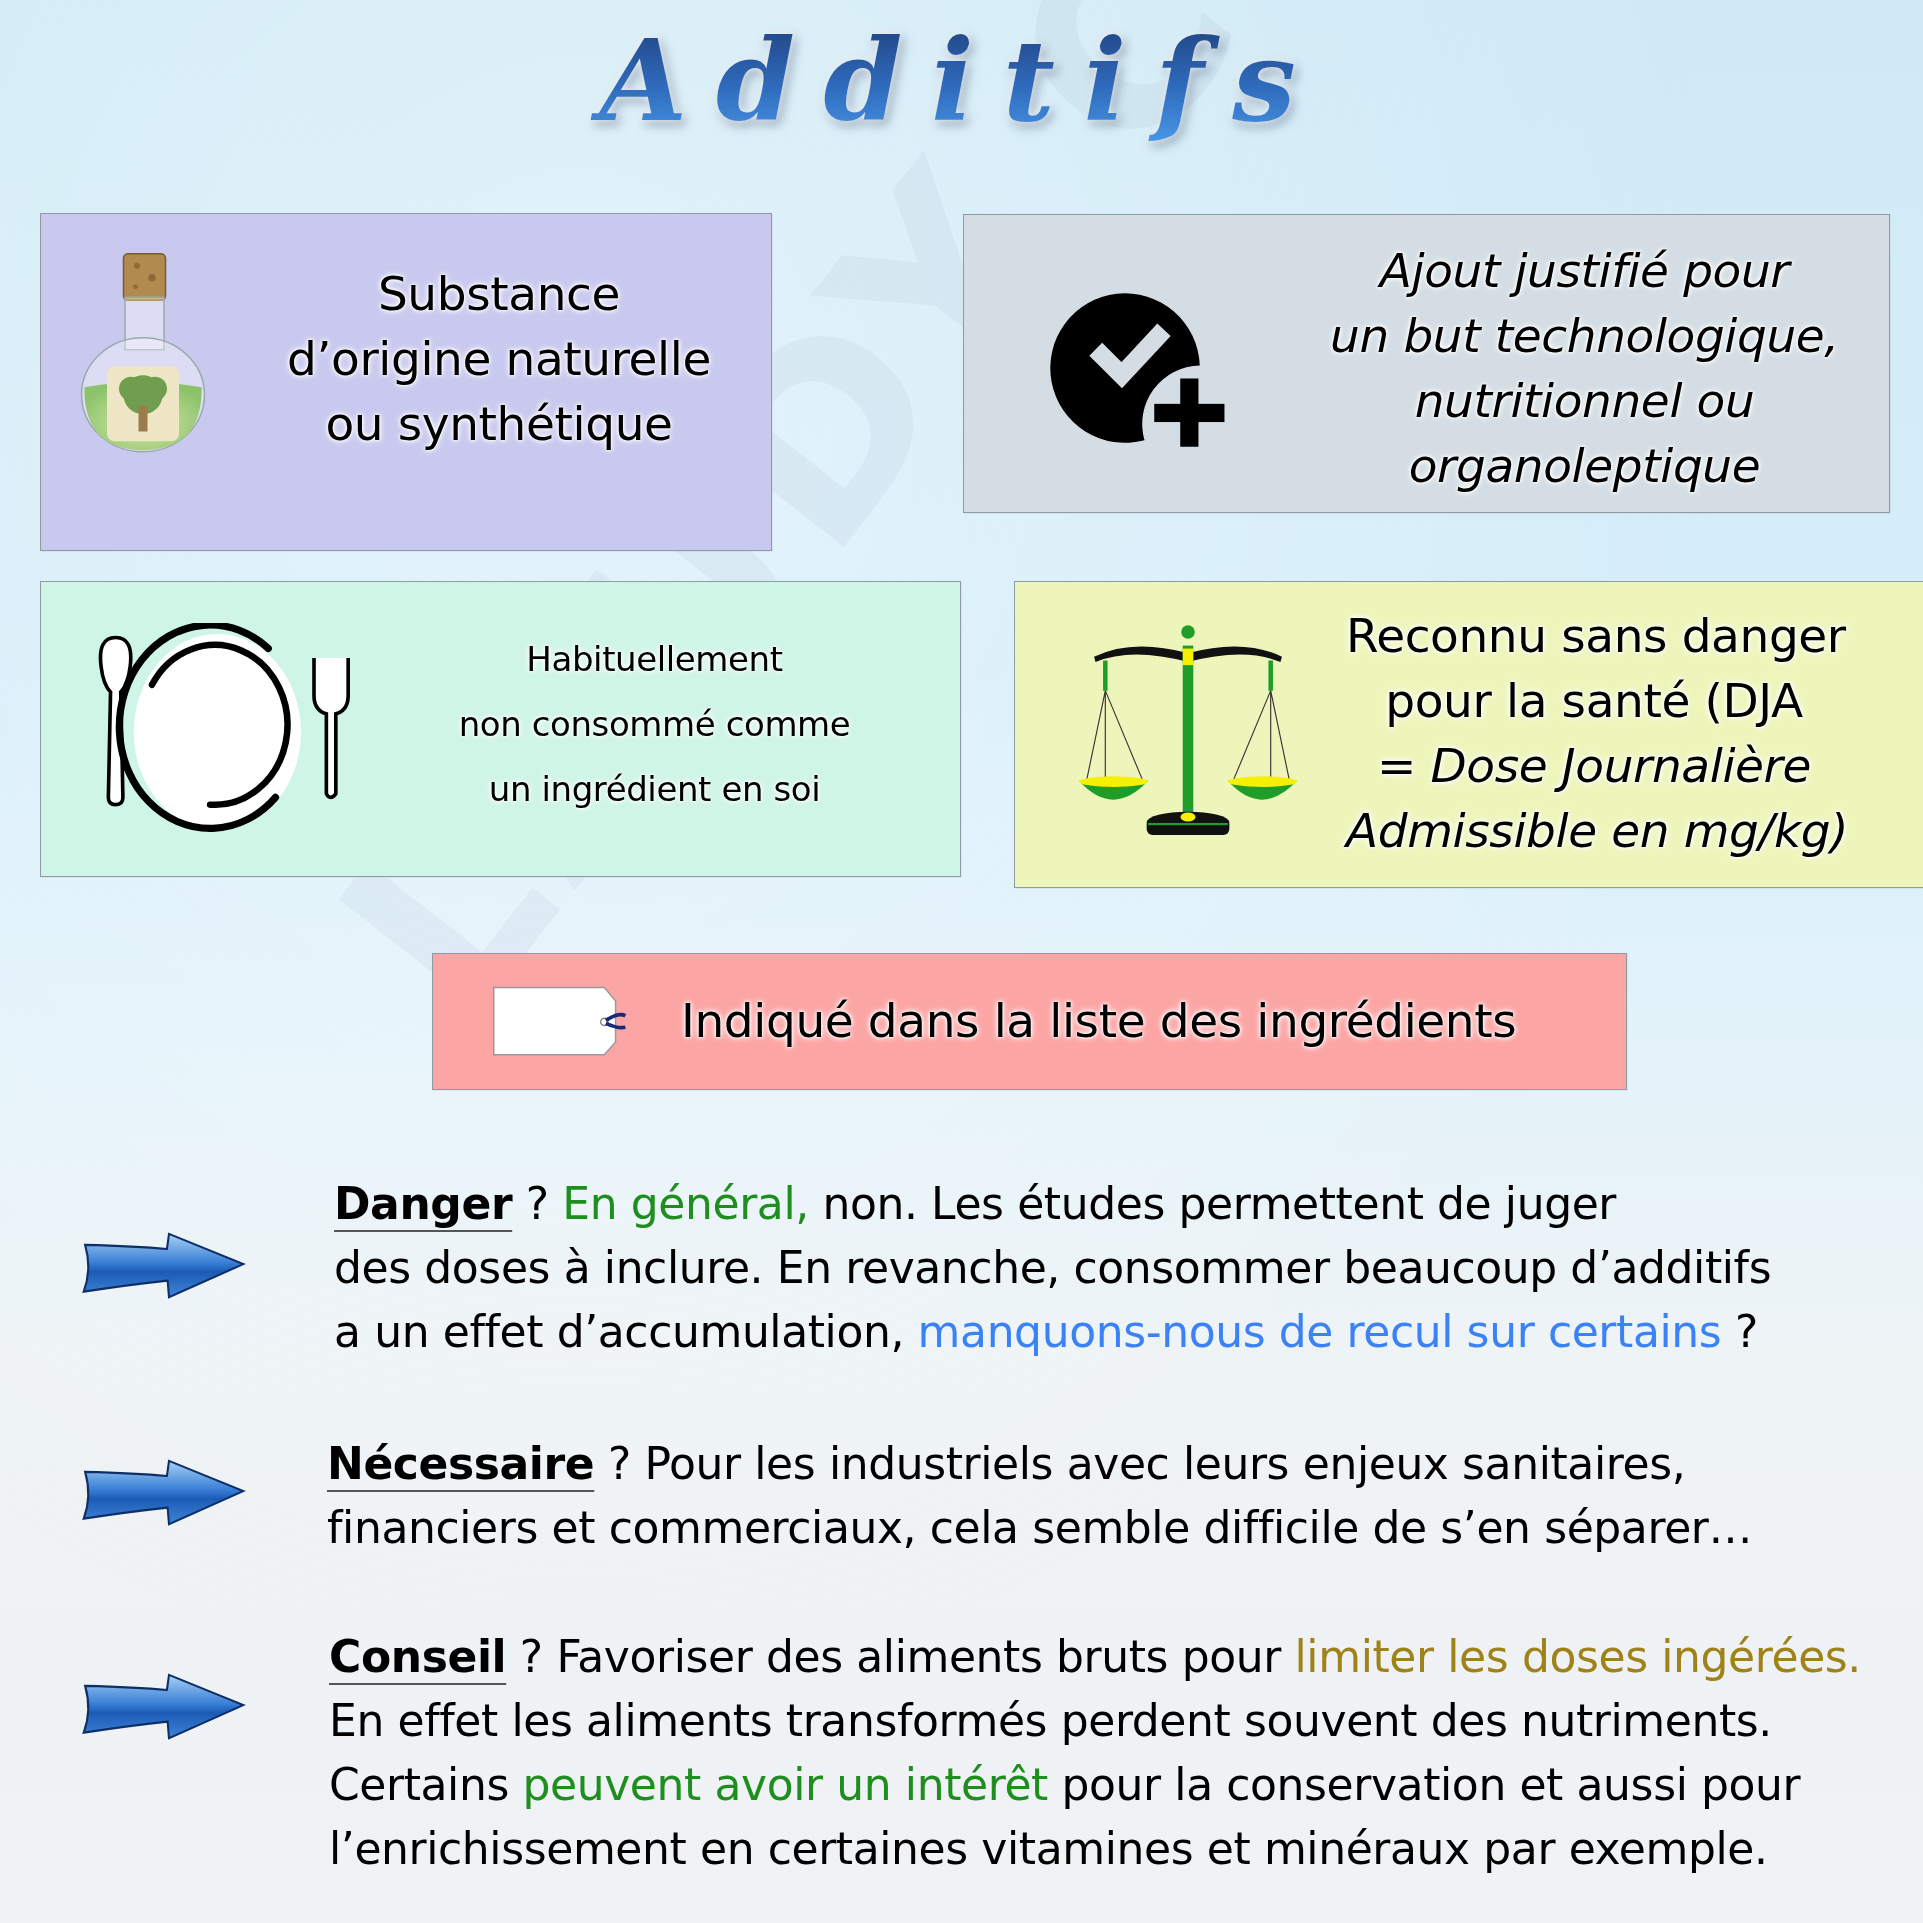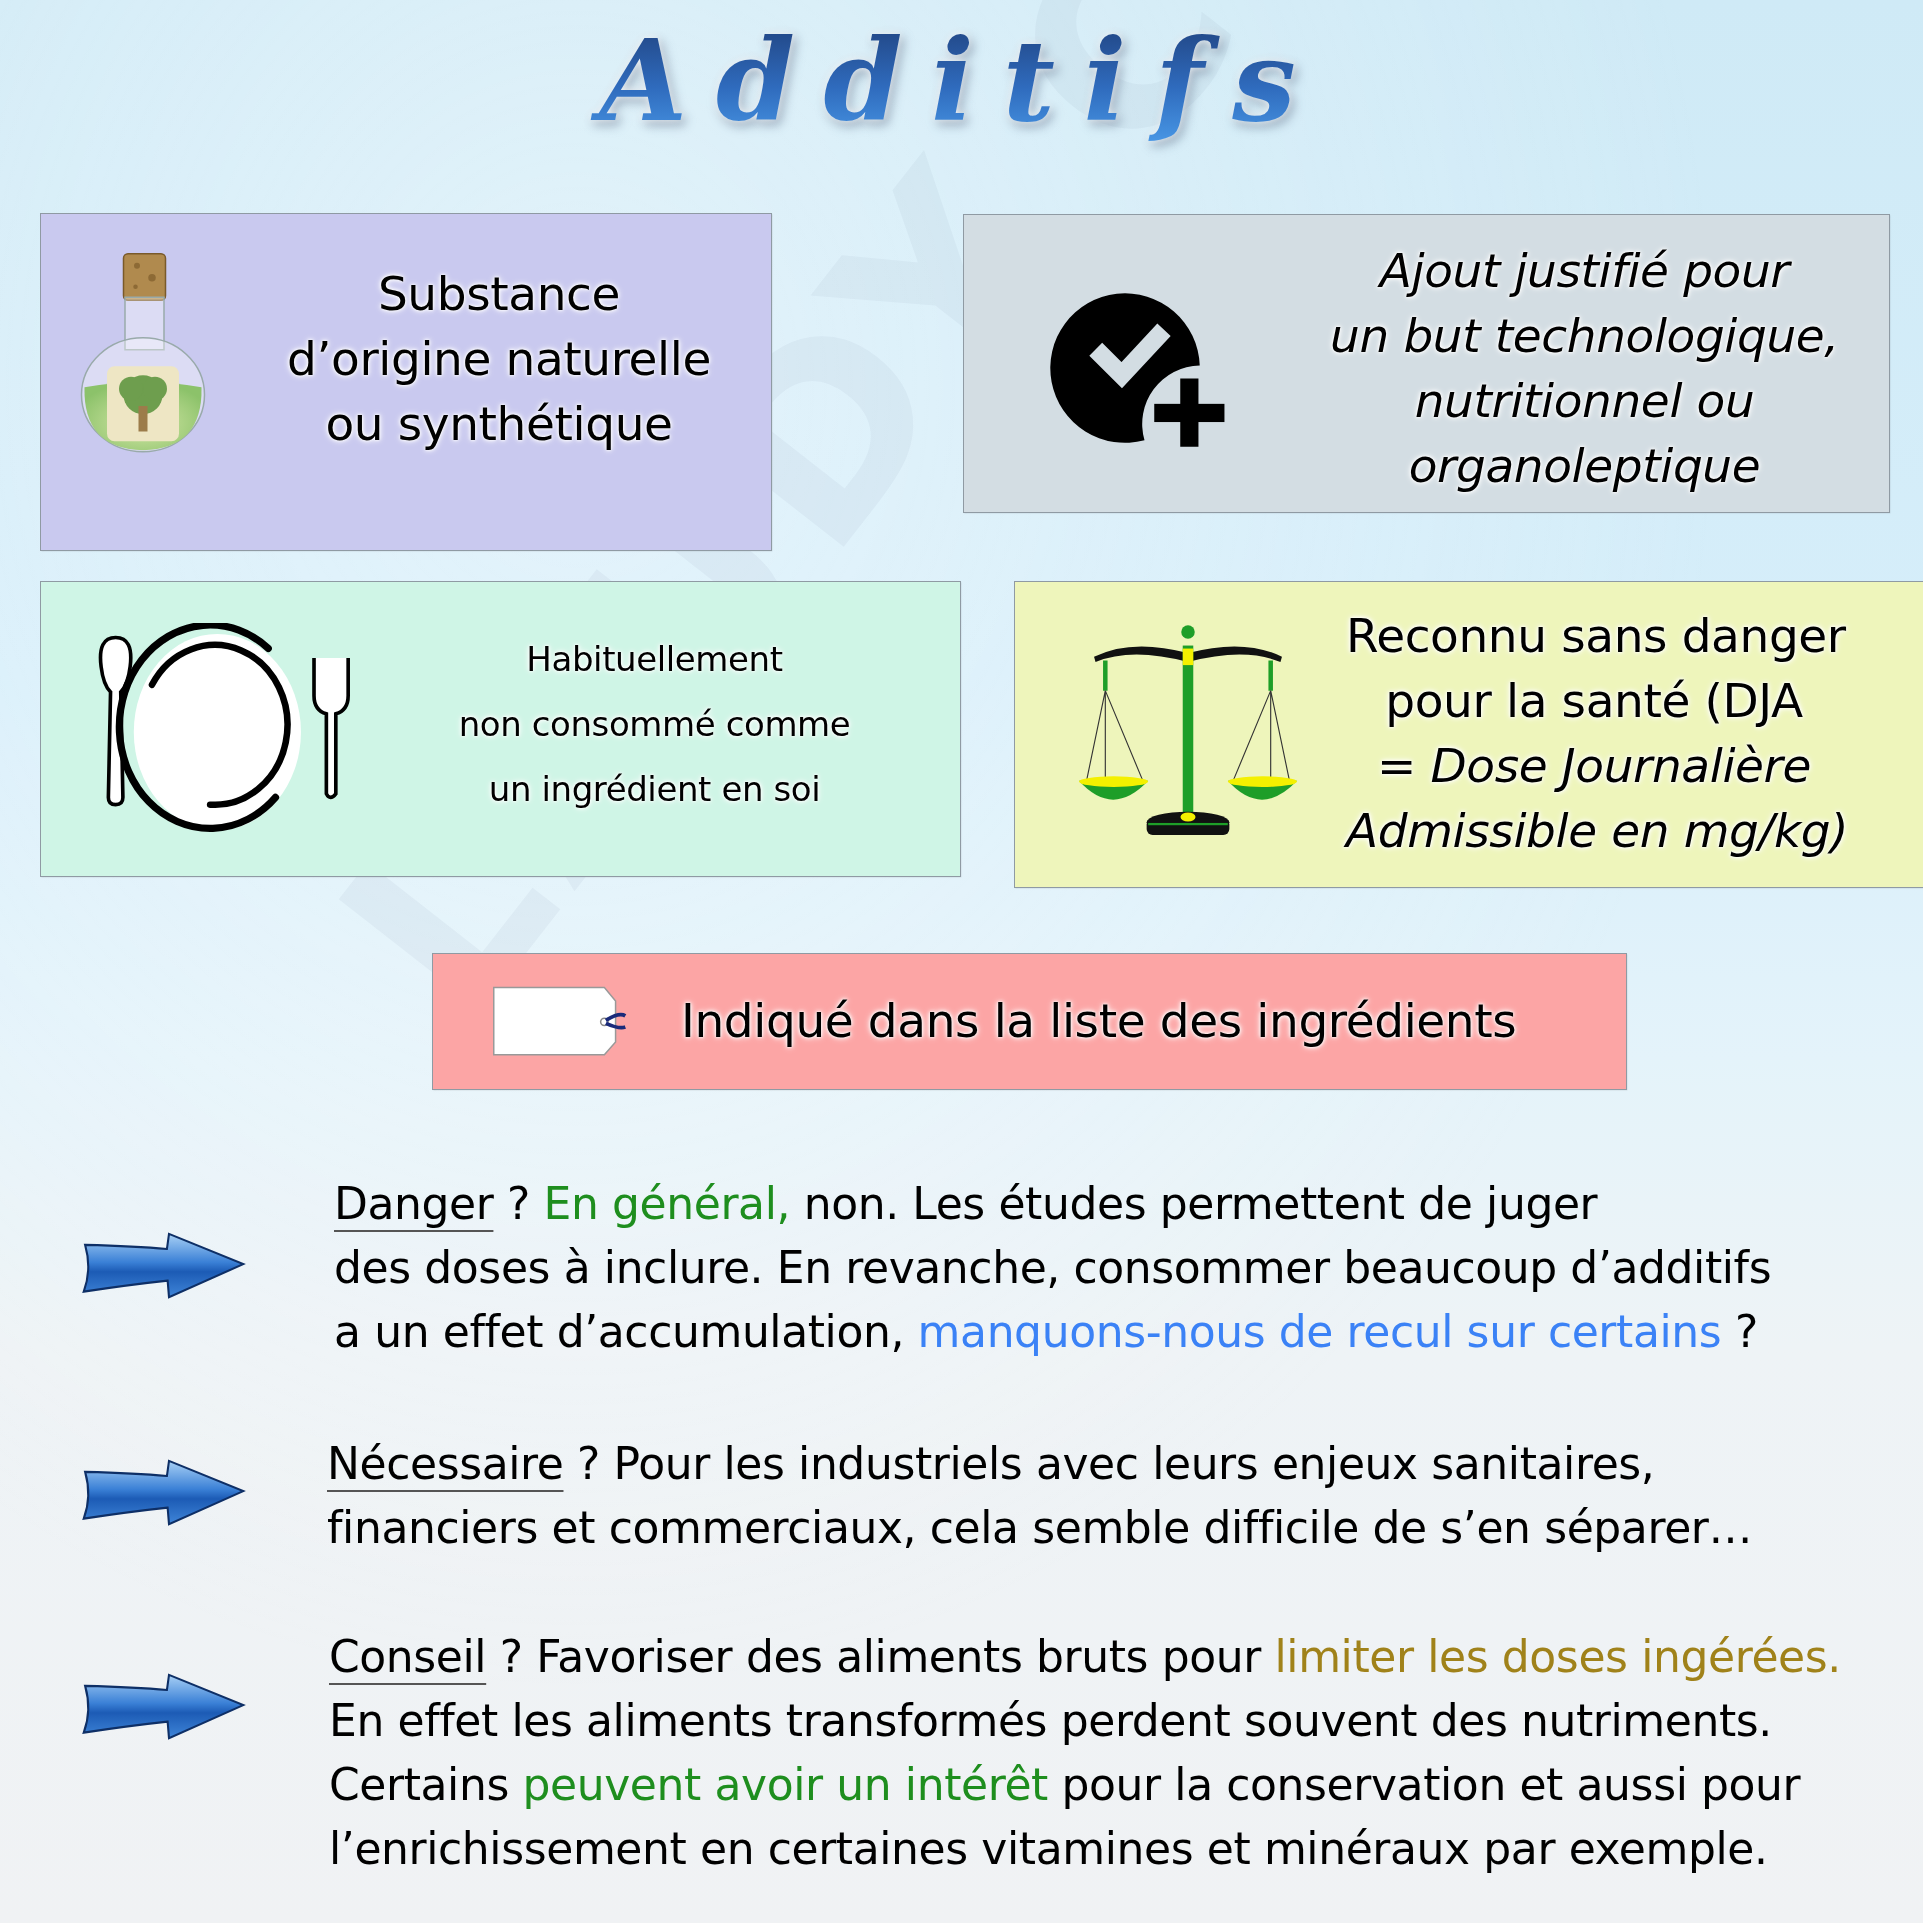--- a/index.html
+++ b/index.html
@@ -45,21 +45,21 @@
   .c4 { left:1014px; top:581px; width:992px; height:307px; background:#eef5bb;padding-left:7px; }
   .c5 { left:432px; top:953px; width:1195px; height:137px; background:#fca5a5; }
 
   .icon { position:absolute; }
   .arrow { position:absolute; left:81px; width:165px; height:69px; }
   .para {
     position:absolute; font-family:"DejaVu Sans", sans-serif; font-size:44px; color:#000;
     line-height:64px; white-space:nowrap; letter-spacing:-0.4px;
   }
   .para .line { display:block; }
-  .kw { font-weight:normal; text-decoration:underline; text-decoration-thickness:2.3px; text-underline-offset:10.5px; text-decoration-color:#555; }
+  .kw { font-weight:bold; text-decoration:underline; text-decoration-thickness:2.3px; text-underline-offset:10.5px; text-decoration-color:#555; }
   .green { color:#1e8e1e; }
   .red { color:#3b82f6; }
   .gold { color:#a0821a; }
 </style>
 </head>
 <body>
 
 <div class="watermark">LAUDY COUPBET</div>
 
 <div class="title">Additifs</div>

